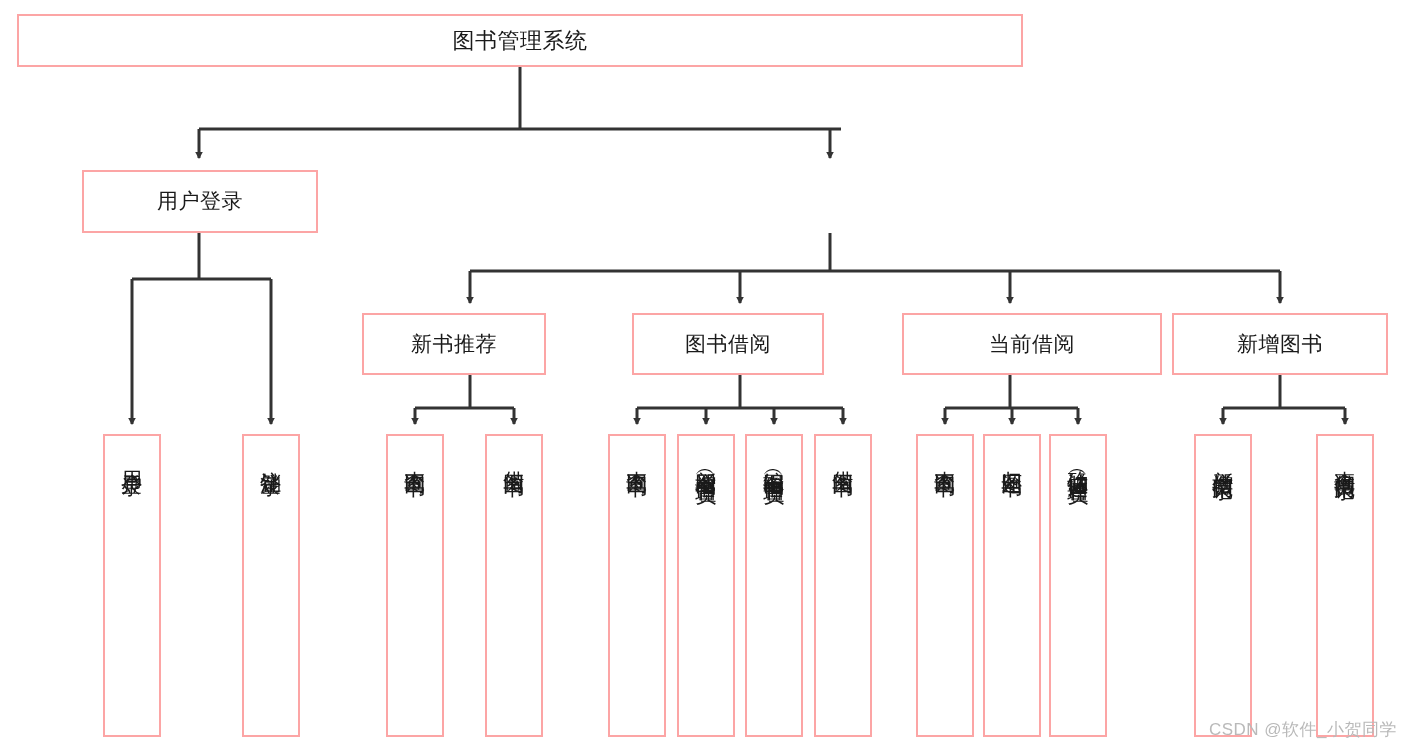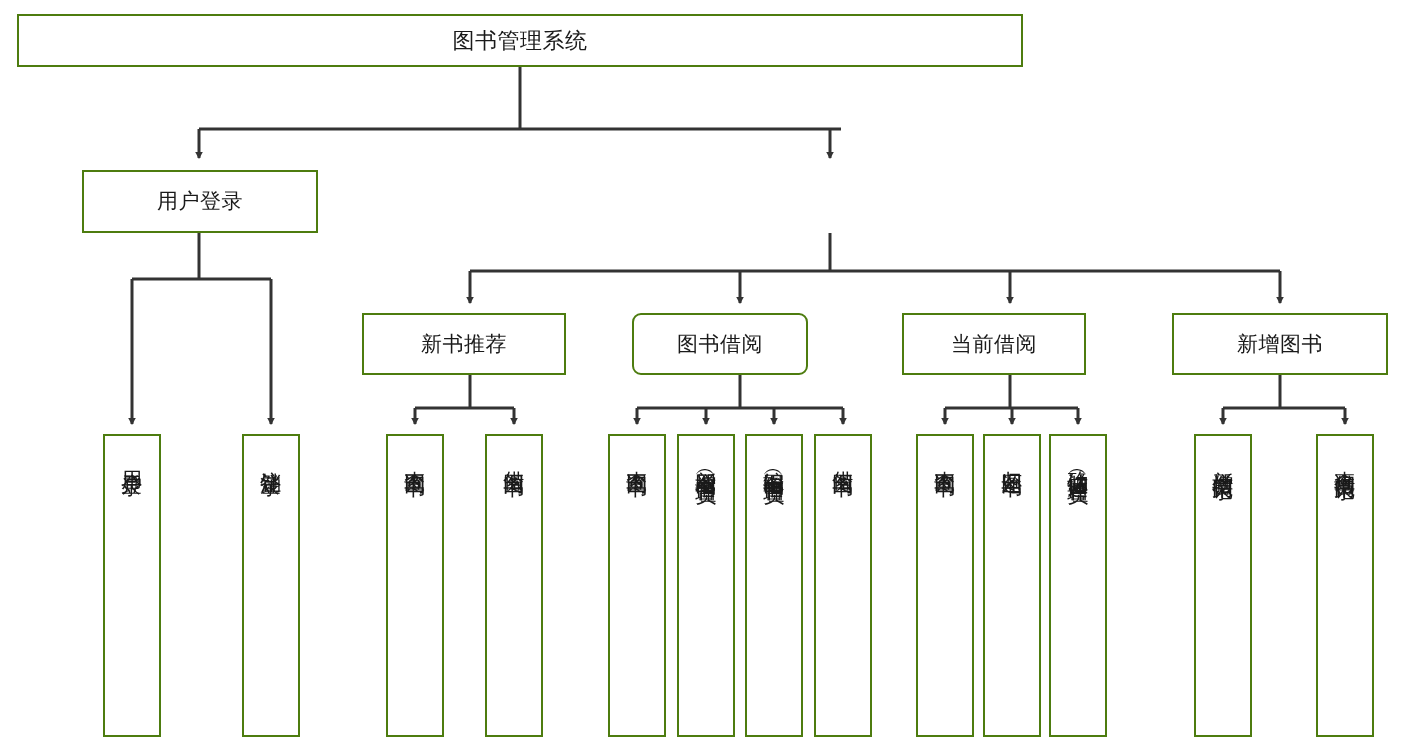--- a/index.html
+++ b/index.html
@@ -23,21 +23,21 @@
     left: 0;
     top: 0;
     width: 1405px;
     height: 747px;
     pointer-events: none;
   }
   .node {
     position: absolute;
     box-sizing: border-box;
     background: #ffffff;
-    border: 2px solid #4d7c0f;
+    border: 2px solid #fca5a5;
     display: flex;
     align-items: center;
     justify-content: center;
     color: #1a1a1a;
   }
   .node.horiz {
     font-size: 21px;
     line-height: 1.15;
     letter-spacing: 0.5px;
     white-space: nowrap;
@@ -125,27 +125,27 @@
   </svg>
 
   <div class="node horiz root" style="left:17px; top:14px; width:1006px; height:53px;">
     <span>图书管理系统</span>
   </div>
 
   <div class="node horiz" style="left:82px; top:170px; width:236px; height:63px;">
     <span>用户登录</span>
   </div>
 
-  <div class="node horiz" style="left:362px; top:313px; width:204px; height:62px;">
+  <div class="node horiz" style="left:362px; top:313px; width:184px; height:62px;">
     <span>新书推荐</span>
   </div>
-  <div class="node horiz" style="left:632px; top:313px; width:176px; height:62px;border-radius:9px;">
+  <div class="node horiz" style="left:632px; top:313px; width:192px; height:62px;">
     <span>图书借阅</span>
   </div>
-  <div class="node horiz" style="left:902px; top:313px; width:184px; height:62px;">
+  <div class="node horiz" style="left:902px; top:313px; width:260px; height:62px;">
     <span>当前借阅</span>
   </div>
   <div class="node horiz" style="left:1172px; top:313px; width:216px; height:62px;">
     <span>新增图书</span>
   </div>
 
   <div class="node leaf" style="left:103px; top:434px; width:58px; height:303px;">
     <span class="vtext">用户登录</span>
   </div>
   <div class="node leaf" style="left:242px; top:434px; width:58px; height:303px;">
@@ -182,14 +182,15 @@
     <span class="vtext">确认归还（管理员）</span>
   </div>
 
   <div class="node leaf" style="left:1194px; top:434px; width:58px; height:303px;">
     <span class="vtext">新增借阅记录</span>
   </div>
   <div class="node leaf" style="left:1316px; top:434px; width:58px; height:303px;">
     <span class="vtext">查询借阅记录</span>
   </div>
 
+  <div class="watermark">CSDN @软件_小贺同学</div>
 
 </div>
 
 </body></html>

